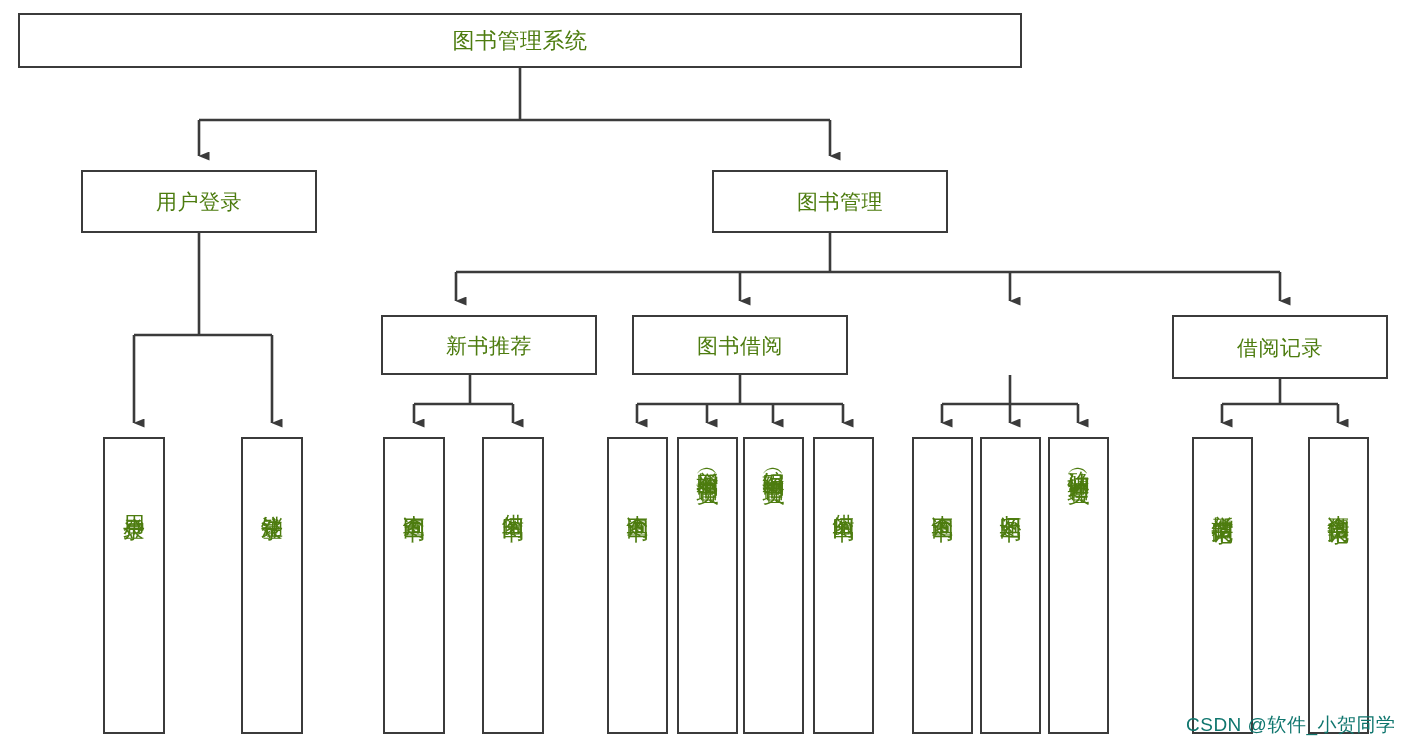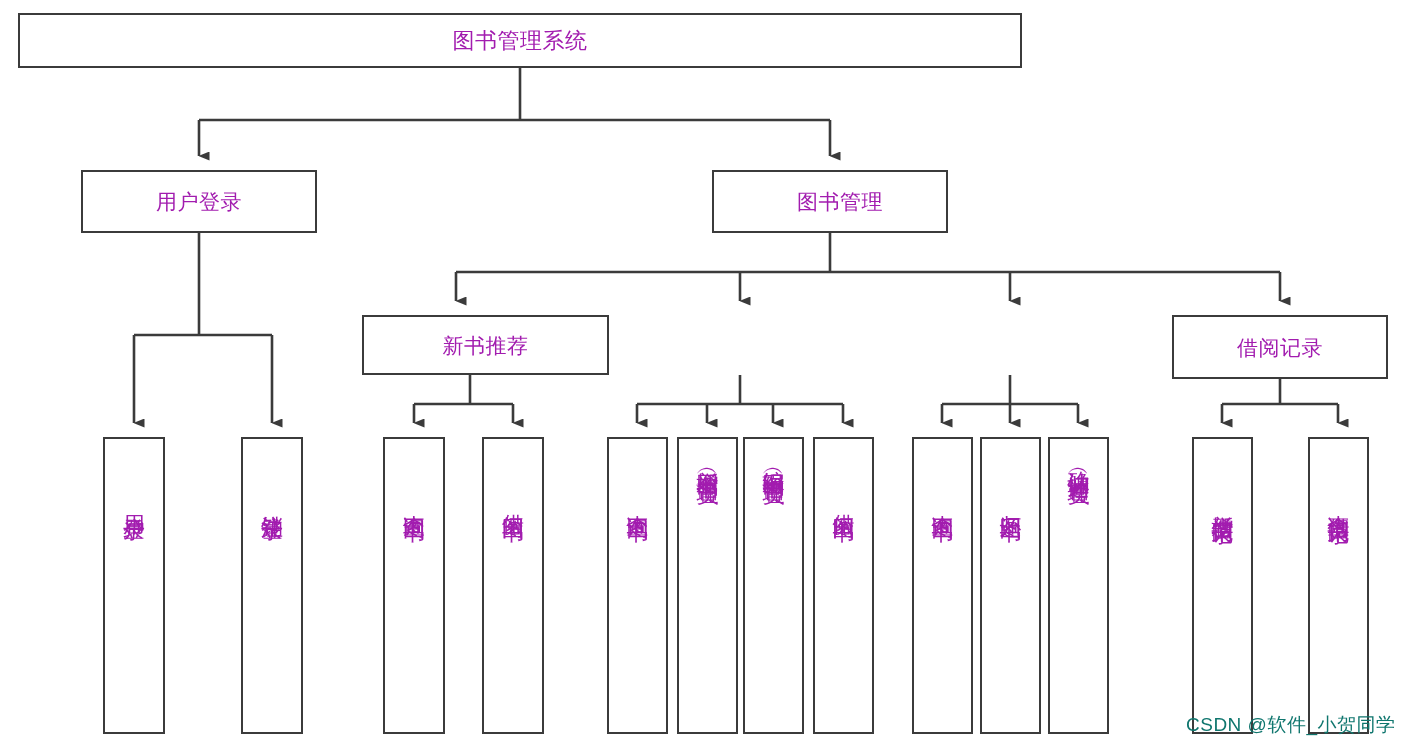--- a/index.html
+++ b/index.html
@@ -27,21 +27,21 @@
     pointer-events: none;
   }
   .node {
     position: absolute;
     box-sizing: border-box;
     border: 2px solid #3b3b3b;
     background: #ffffff;
     display: flex;
     align-items: center;
     justify-content: center;
-    color: #a21caf;
+    color: #4d7c0f;
   }
   .node .label {
     display: block;
     text-align: center;
     line-height: 1.0;
     white-space: nowrap;
   }
   
   .node.horiz .label {
     font-size: 21px;
@@ -142,22 +142,25 @@
     <span class="label">图书管理系统</span>
   </div>
 
   <div class="node horiz" style="left:81px; top:170px; width:236px; height:63px;">
     <span class="label">用户登录</span>
   </div>
   <div class="node horiz" style="left:712px; top:170px; width:236px; height:63px;padding-left:20px;">
     <span class="label">图书管理</span>
   </div>
 
-  <div class="node horiz" style="left:362px; top:315px; width:247px; height:60px;">
+  <div class="node horiz" style="left:381px; top:315px; width:216px; height:60px;">
     <span class="label">新书推荐</span>
+  </div>
+  <div class="node horiz" style="left:632px; top:315px; width:216px; height:60px;">
+    <span class="label">图书借阅</span>
   </div>
   <div class="node horiz" style="left:1172px; top:315px; width:216px; height:64px;">
     <span class="label">借阅记录</span>
   </div>
 
   <div class="node vert mid" style="left:103px; top:437px; width:62px; height:297px;">
     <span class="label">用户登录</span>
   </div>
   <div class="node vert mid" style="left:241px; top:437px; width:62px; height:297px;">
     <span class="label">注销登录</span>

